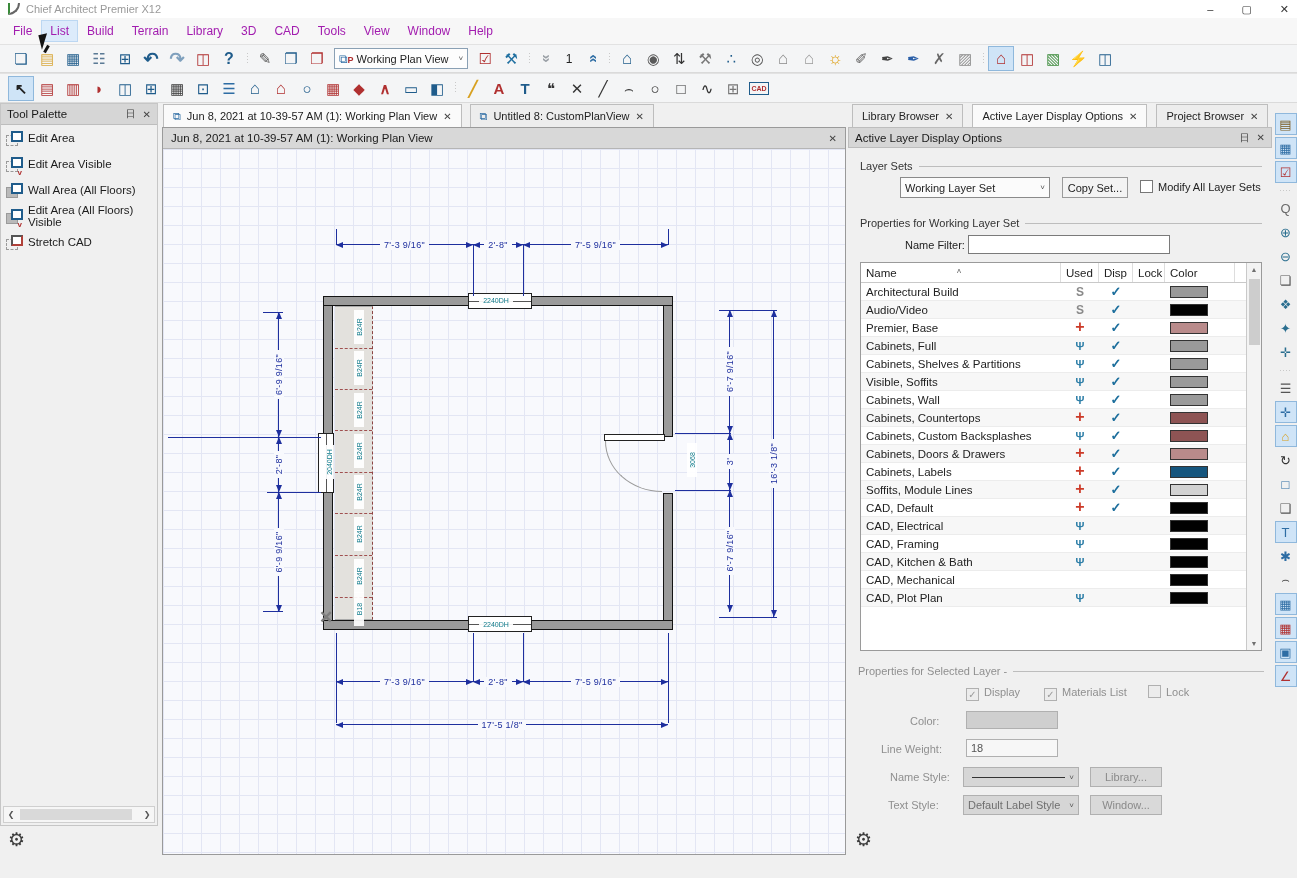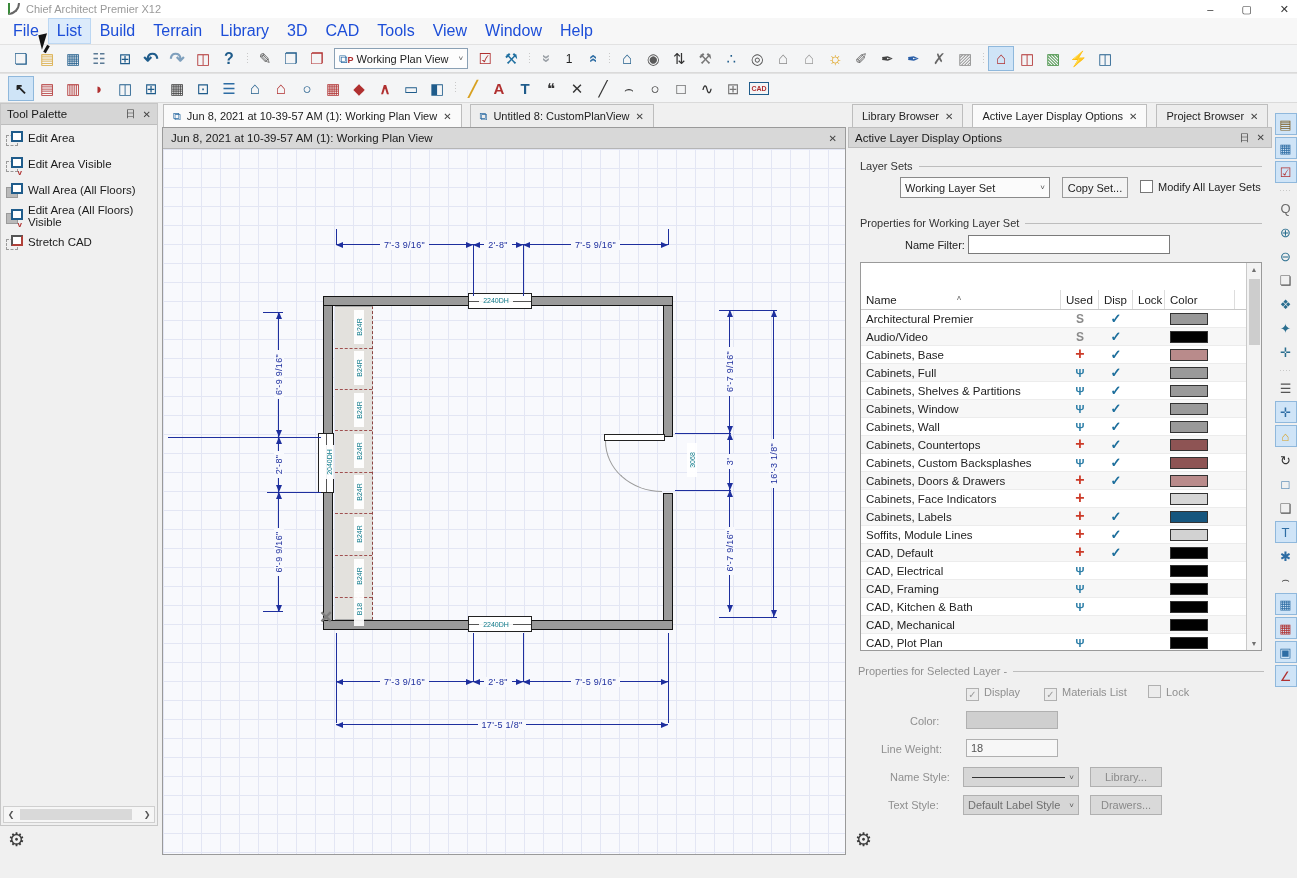--- a/index.html
+++ b/index.html
@@ -8,21 +8,21 @@
 
   
   .titlebar { position:absolute; left:0; top:0; width:1297px; height:18px; background:#ffffff; display:flex; align-items:center; }
   .app-logo { width:12px; height:12px; margin:0 6px 0 8px; border-right:2px solid #666; border-bottom:2px solid #666; border-radius:0 0 12px 0; border-left:2px solid #3a8a3a; }
   .win-title { color:#9a9a9a; font-size:11px; }
   .win-controls { position:absolute; right:8px; top:0; height:18px; display:flex; gap:28px; align-items:center; color:#333; font-size:11px; }
   .win-controls span { cursor:default; }
 
   
   .menubar { position:absolute; left:0; top:18px; width:1297px; height:26px; background:#f7f7f7; display:flex; align-items:center; padding-left:4px; }
-  .menu-item { padding:4px 9px; color:#1d4ed8; font-size:16px; }
+  .menu-item { padding:4px 9px; color:#a21caf; font-size:12px; }
   .menu-item.hover { background:#dcebfb; border:1px solid #bcd7f2; padding:3px 8px; }
   .cursor { position:absolute; left:40px; top:34px; z-index:9; }
   .cursor .head { display:block; width:0; height:0; border-top:15px solid #141414; border-right:9px solid transparent; transform:rotate(-14deg); }
   .cursor .tail { position:absolute; left:5px; top:11px; width:3px; height:8px; background:#141414; transform:rotate(30deg); }
 
   
   .tb { position:absolute; left:0; width:1297px; background:#f4f5f6; display:flex; align-items:center; padding-left:8px; border-top:1px solid #e2e2e2; border-bottom:1px solid #dadada; }
   .tb1 { top:44px; height:29px; }
   .tb2 { top:73px; height:30px; }
   .tbi { width:26px; height:25px; display:flex; align-items:center; justify-content:center; font-size:15px; border:1px solid transparent; flex:none; position:relative; }
@@ -103,21 +103,21 @@
   .chk { width:13px; height:13px; border:1px solid #777; background:#fff; display:inline-flex; align-items:center; justify-content:center; font-size:10px; color:#1c6e9c; vertical-align:-2px; margin-right:5px; }
   .chk.dis { background:#ececec; border-color:#b0b0b0; color:#9a9a9a; }
   .input { background:#fff; border:1px solid #7a7a7a; font-size:11px; padding:0 4px; font-family:"Liberation Sans", sans-serif; }
   .lbl { font-size:11px; color:#222; }
   .lbl.dis { color:#8f8f8f; }
   .abs { position:absolute; }
 
   
   .ltable { position:absolute; left:12px; top:135px; width:402px; height:389px; border:1px solid #9a9a9a; background:#fff; display:flex; }
   .ltable .cols { width:386px; overflow:hidden; }
-  .lhead { display:flex; height:20px; border-bottom:1px solid #c9c9c9; align-items:center; font-size:11.5px; color:#222; position:relative;margin-top:27px; }
+  .lhead { display:flex; height:20px; border-bottom:1px solid #c9c9c9; align-items:center; font-size:11.5px; color:#222; position:relative; }
   .lhead span { padding-left:5px; border-right:1px solid #dddddd; height:100%; display:flex; align-items:center; }
   .sortmark { position:absolute; left:96px; top:-2px; font-size:8px; color:#666; border:none !important; padding:0 !important; }
   .lrow { display:flex; height:18px; align-items:center; font-size:11.5px; border-bottom:1px solid #ececec; }
   .lrow:nth-child(even) { background:#f7f7f7; }
   .c-name { width:200px; padding-left:5px; white-space:nowrap; overflow:hidden; }
   .c-used { width:38px; text-align:center; }
   .c-disp { width:34px; text-align:center; }
   .c-lock { width:32px; }
   .c-color { width:70px; display:flex; justify-content:flex-start; padding-left:5px; }
   .used-g[data-used="S"]::before { content:"S"; color:#8a8a8a; font-size:12px; font-weight:600; }
@@ -762,21 +762,21 @@
           <span class="c-name">Name</span>
           <span class="sortmark">ᴧ</span>
           <span class="c-used">Used</span>
           <span class="c-disp">Disp</span>
           <span class="c-lock">Lock</span>
           <span class="c-color">Color</span>
         </div>
         <div>
 
             <div class="lrow">
-              <span class="c-name">Architectural Premier</span>
+              <span class="c-name">Architectural Build</span>
               <span class="c-used"><span class="used-g" data-used="S"></span></span>
               <span class="c-disp"><span class="disp-g" data-disp="true"></span></span>
               <span class="c-lock"></span>
               <span class="c-color">
                 <span class="swatch" style="background: rgb(153, 153, 153);"></span>
               </span>
             </div>
 
 
             <div class="lrow">
@@ -784,21 +784,21 @@
               <span class="c-used"><span class="used-g" data-used="S"></span></span>
               <span class="c-disp"><span class="disp-g" data-disp="true"></span></span>
               <span class="c-lock"></span>
               <span class="c-color">
                 <span class="swatch" style="background: rgb(1, 1, 1);"></span>
               </span>
             </div>
 
 
             <div class="lrow">
-              <span class="c-name">Cabinets,  Base</span>
+              <span class="c-name">Premier,  Base</span>
               <span class="c-used"><span class="used-g" data-used="+"></span></span>
               <span class="c-disp"><span class="disp-g" data-disp="true"></span></span>
               <span class="c-lock"></span>
               <span class="c-color">
                 <span class="swatch" style="background: rgb(185, 139, 139);"></span>
               </span>
             </div>
 
             <div class="lrow">
               <span class="c-name">Cabinets,  Full</span>
@@ -814,21 +814,21 @@
               <span class="c-name">Cabinets,  Shelves &amp; Partitions</span>
               <span class="c-used"><span class="used-g" data-used="W"></span></span>
               <span class="c-disp"><span class="disp-g" data-disp="true"></span></span>
               <span class="c-lock"></span>
               <span class="c-color">
                 <span class="swatch" style="background: rgb(154, 154, 154);"></span>
               </span>
             </div>
 
             <div class="lrow">
-              <span class="c-name">Cabinets,  Window</span>
+              <span class="c-name">Visible,  Soffits</span>
               <span class="c-used"><span class="used-g" data-used="W"></span></span>
               <span class="c-disp"><span class="disp-g" data-disp="true"></span></span>
               <span class="c-lock"></span>
               <span class="c-color">
                 <span class="swatch" style="background: rgb(154, 154, 154);"></span>
               </span>
             </div>
 
             <div class="lrow">
               <span class="c-name">Cabinets,  Wall</span>
@@ -863,29 +863,20 @@
             <div class="lrow">
               <span class="c-name">Cabinets, Doors &amp; Drawers</span>
               <span class="c-used"><span class="used-g" data-used="+"></span></span>
               <span class="c-disp"><span class="disp-g" data-disp="true"></span></span>
               <span class="c-lock"></span>
               <span class="c-color">
                 <span class="swatch" style="background: rgb(185, 139, 139);"></span>
               </span>
             </div>
 
-            <div class="lrow">
-              <span class="c-name">Cabinets, Face Indicators</span>
-              <span class="c-used"><span class="used-g" data-used="+"></span></span>
-              <span class="c-disp"><span class="disp-g" data-disp="false"></span></span>
-              <span class="c-lock"></span>
-              <span class="c-color">
-                <span class="swatch" style="background: rgb(214, 214, 214);"></span>
-              </span>
-            </div>
 
             <div class="lrow">
               <span class="c-name">Cabinets, Labels</span>
               <span class="c-used"><span class="used-g" data-used="+"></span></span>
               <span class="c-disp"><span class="disp-g" data-disp="true"></span></span>
               <span class="c-lock"></span>
               <span class="c-color">
                 <span class="swatch" style="background: rgb(22, 86, 126);"></span>
               </span>
             </div>
@@ -989,21 +980,21 @@
       <span style="flex:1;border-top:1px solid #333;margin:0 4px"></span>
       <span class="chev">˅</span>
     </div>
     <div class="btn abs" style="left:242px;top:640px;width:72px;height:20px;background:#d9d9d9;color:#8a8a8a;border-color:#b0b0b0">Library...</div>
     <span class="lbl dis abs" style="left:40px;top:672px">Text Style:</span>
     <div class="select abs" style="left:115px;top:668px;width:116px;height:20px;background:#d6d6d6;border-color:#b0b0b0;color:#6f6f6f">
       <span>Default Label Style</span>
       <span class="sp"></span>
         <span class="chev">˅</span>
     </div>
-    <div class="btn abs" style="left:242px;top:668px;width:72px;height:20px;background:#d9d9d9;color:#8a8a8a;border-color:#b0b0b0">Drawers...</div>
+    <div class="btn abs" style="left:242px;top:668px;width:72px;height:20px;background:#d9d9d9;color:#8a8a8a;border-color:#b0b0b0">Window...</div>
   </div>
   <span class="gear gear-right">⚙</span>
 
   <div class="rtb">
 
       <span class="rt-ic hl">
         <span style="color: rgb(122, 90, 32);">▤</span>
       </span>
 
       <span class="rt-ic hl">

